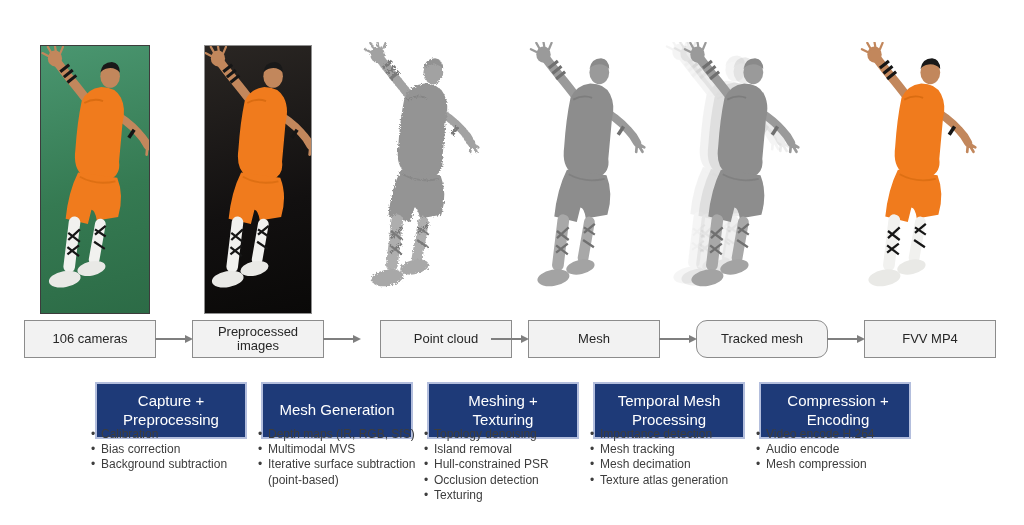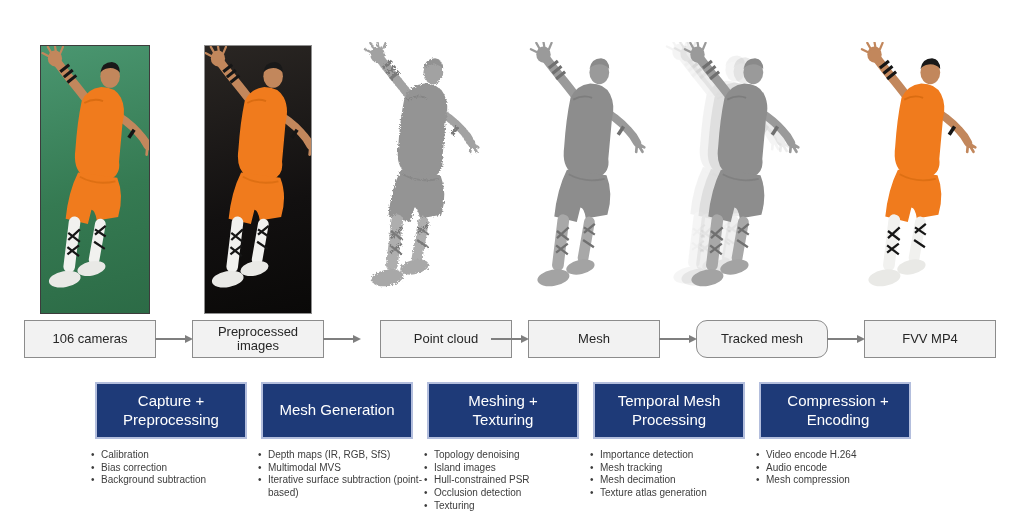--- a/index.html
+++ b/index.html
@@ -31,22 +31,22 @@
   }
   
   .stage-box{
     position:absolute;top:382px;height:57px;width:152px;box-sizing:border-box;
     background:var(--stage-blue,#1e3a78);border:2px solid var(--stage-border,#b3bedd);
     display:flex;align-items:center;justify-content:center;text-align:center;
     color:#ffffff;font-size:15px;line-height:1.22;padding:2px 8px;
   }
   
   .stage-list{
-    position:absolute;top:449px;width:168px;margin:0;padding:0;list-style:none;
-    font-size:10px;line-height:1.27;color:#3d3d3d;
+    position:absolute;top:427px;width:168px;margin:0;padding:0;list-style:none;
+    font-size:12px;line-height:1.27;color:#3d3d3d;
   }
   .stage-list li{position:relative;padding-left:10px;}
   .stage-list li::before{content:"\2022";position:absolute;left:0;top:0;}
 </style>
 </head>
 <body>
 
 <div class="canvas">
 
   <svg class="defs-svg" xmlns="http://www.w3.org/2000/svg">
@@ -136,21 +136,21 @@
     <li>Bias correction</li>
     <li>Background subtraction</li>
   </ul>
   <ul class="stage-list" style="left:258px;">
     <li>Depth maps (IR, RGB, SfS)</li>
     <li>Multimodal MVS</li>
     <li>Iterative surface subtraction (point-based)</li>
   </ul>
   <ul class="stage-list" style="left:424px;">
     <li>Topology denoising</li>
-    <li>Island images</li>
+    <li>Island removal</li>
     <li>Hull-constrained PSR</li>
     <li>Occlusion detection</li>
     <li>Texturing</li>
   </ul>
   <ul class="stage-list" style="left:590px;">
     <li>Importance detection</li>
     <li>Mesh tracking</li>
     <li>Mesh decimation</li>
     <li>Texture atlas generation</li>
   </ul>

